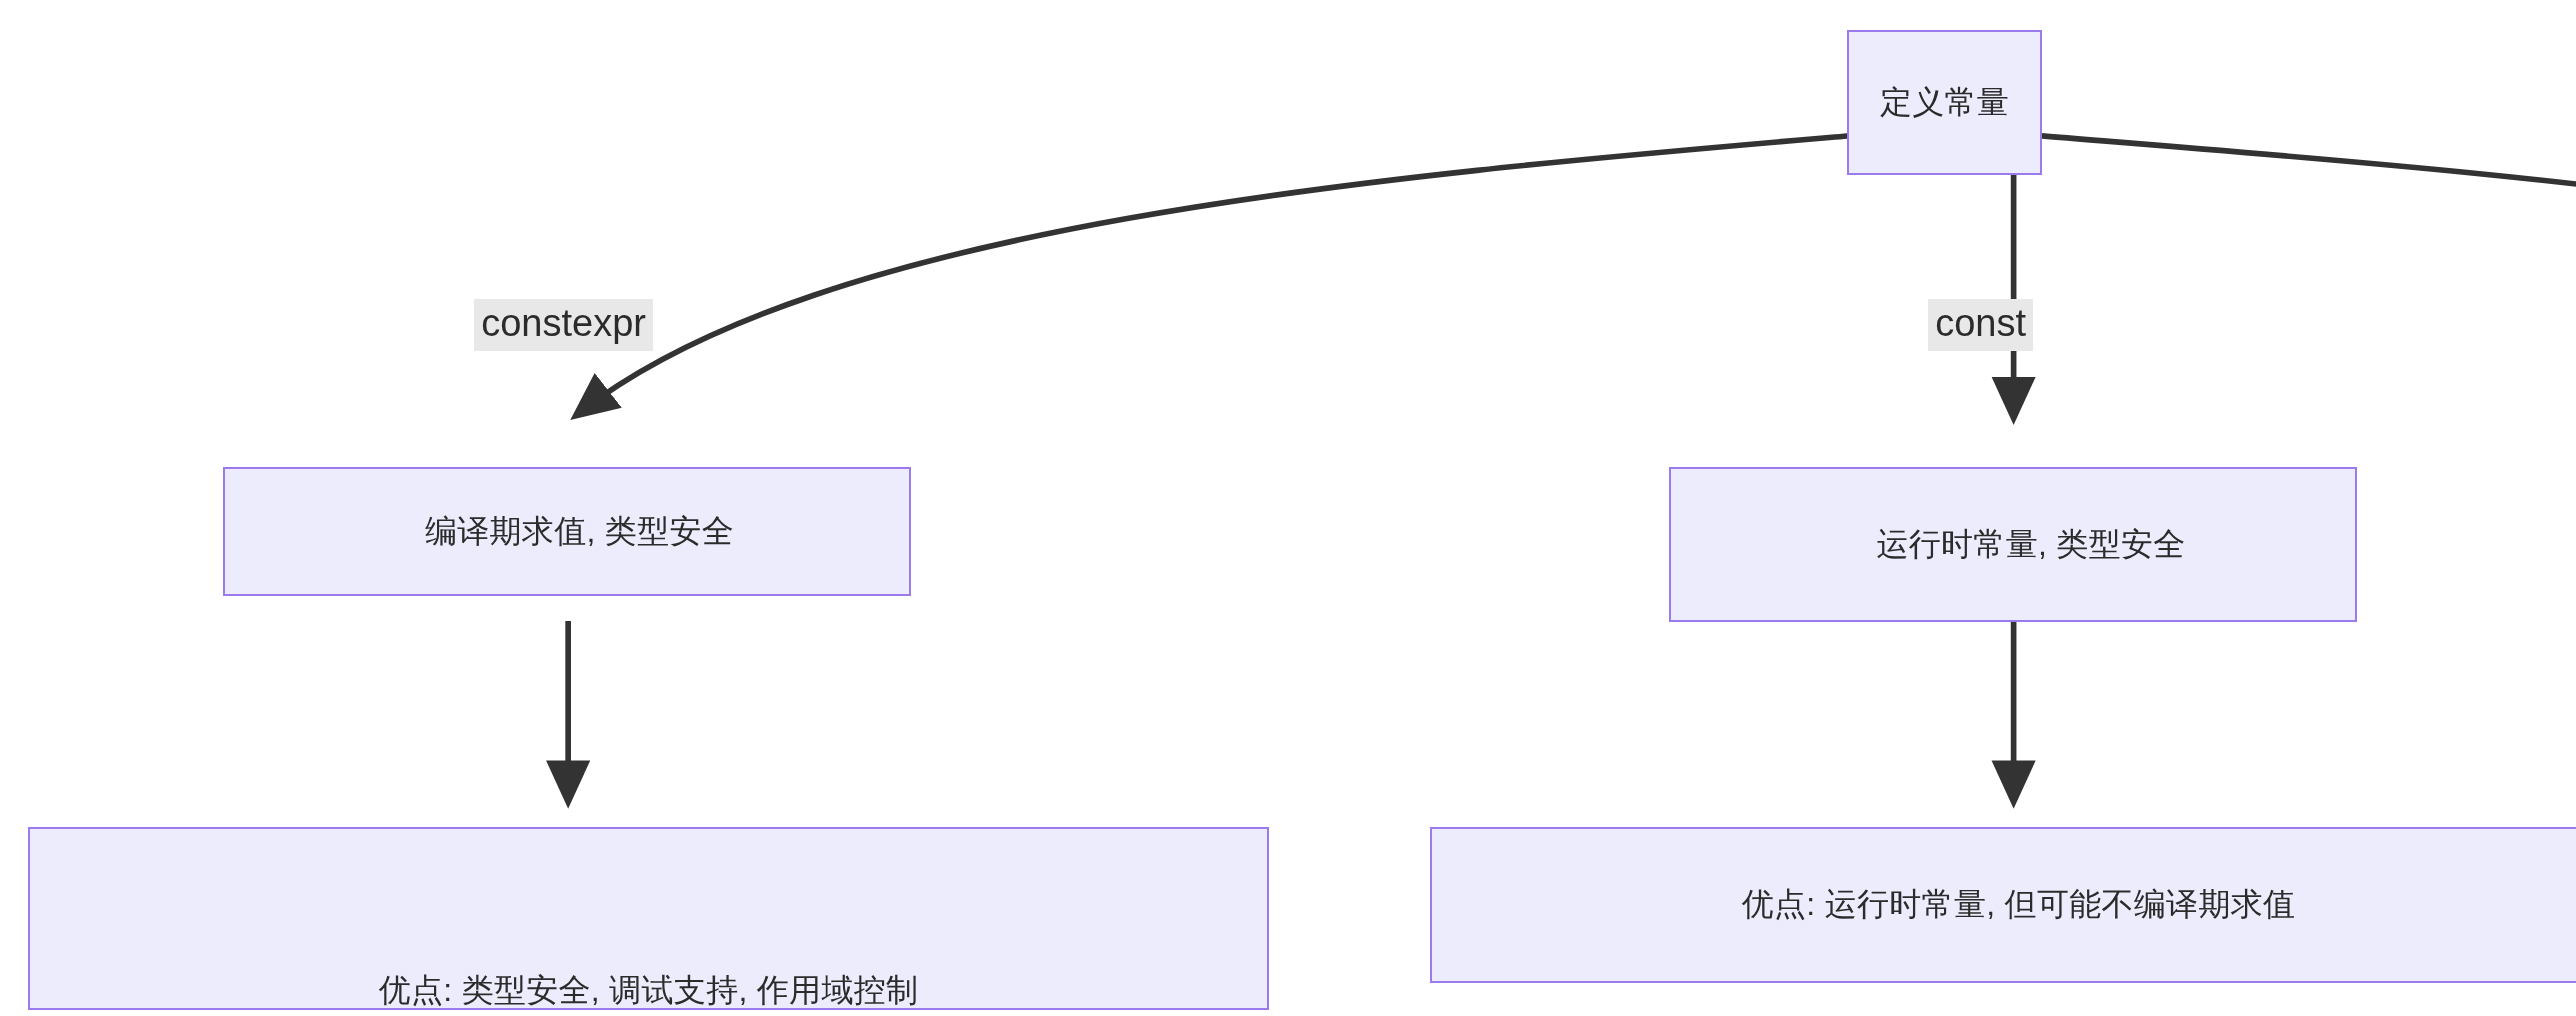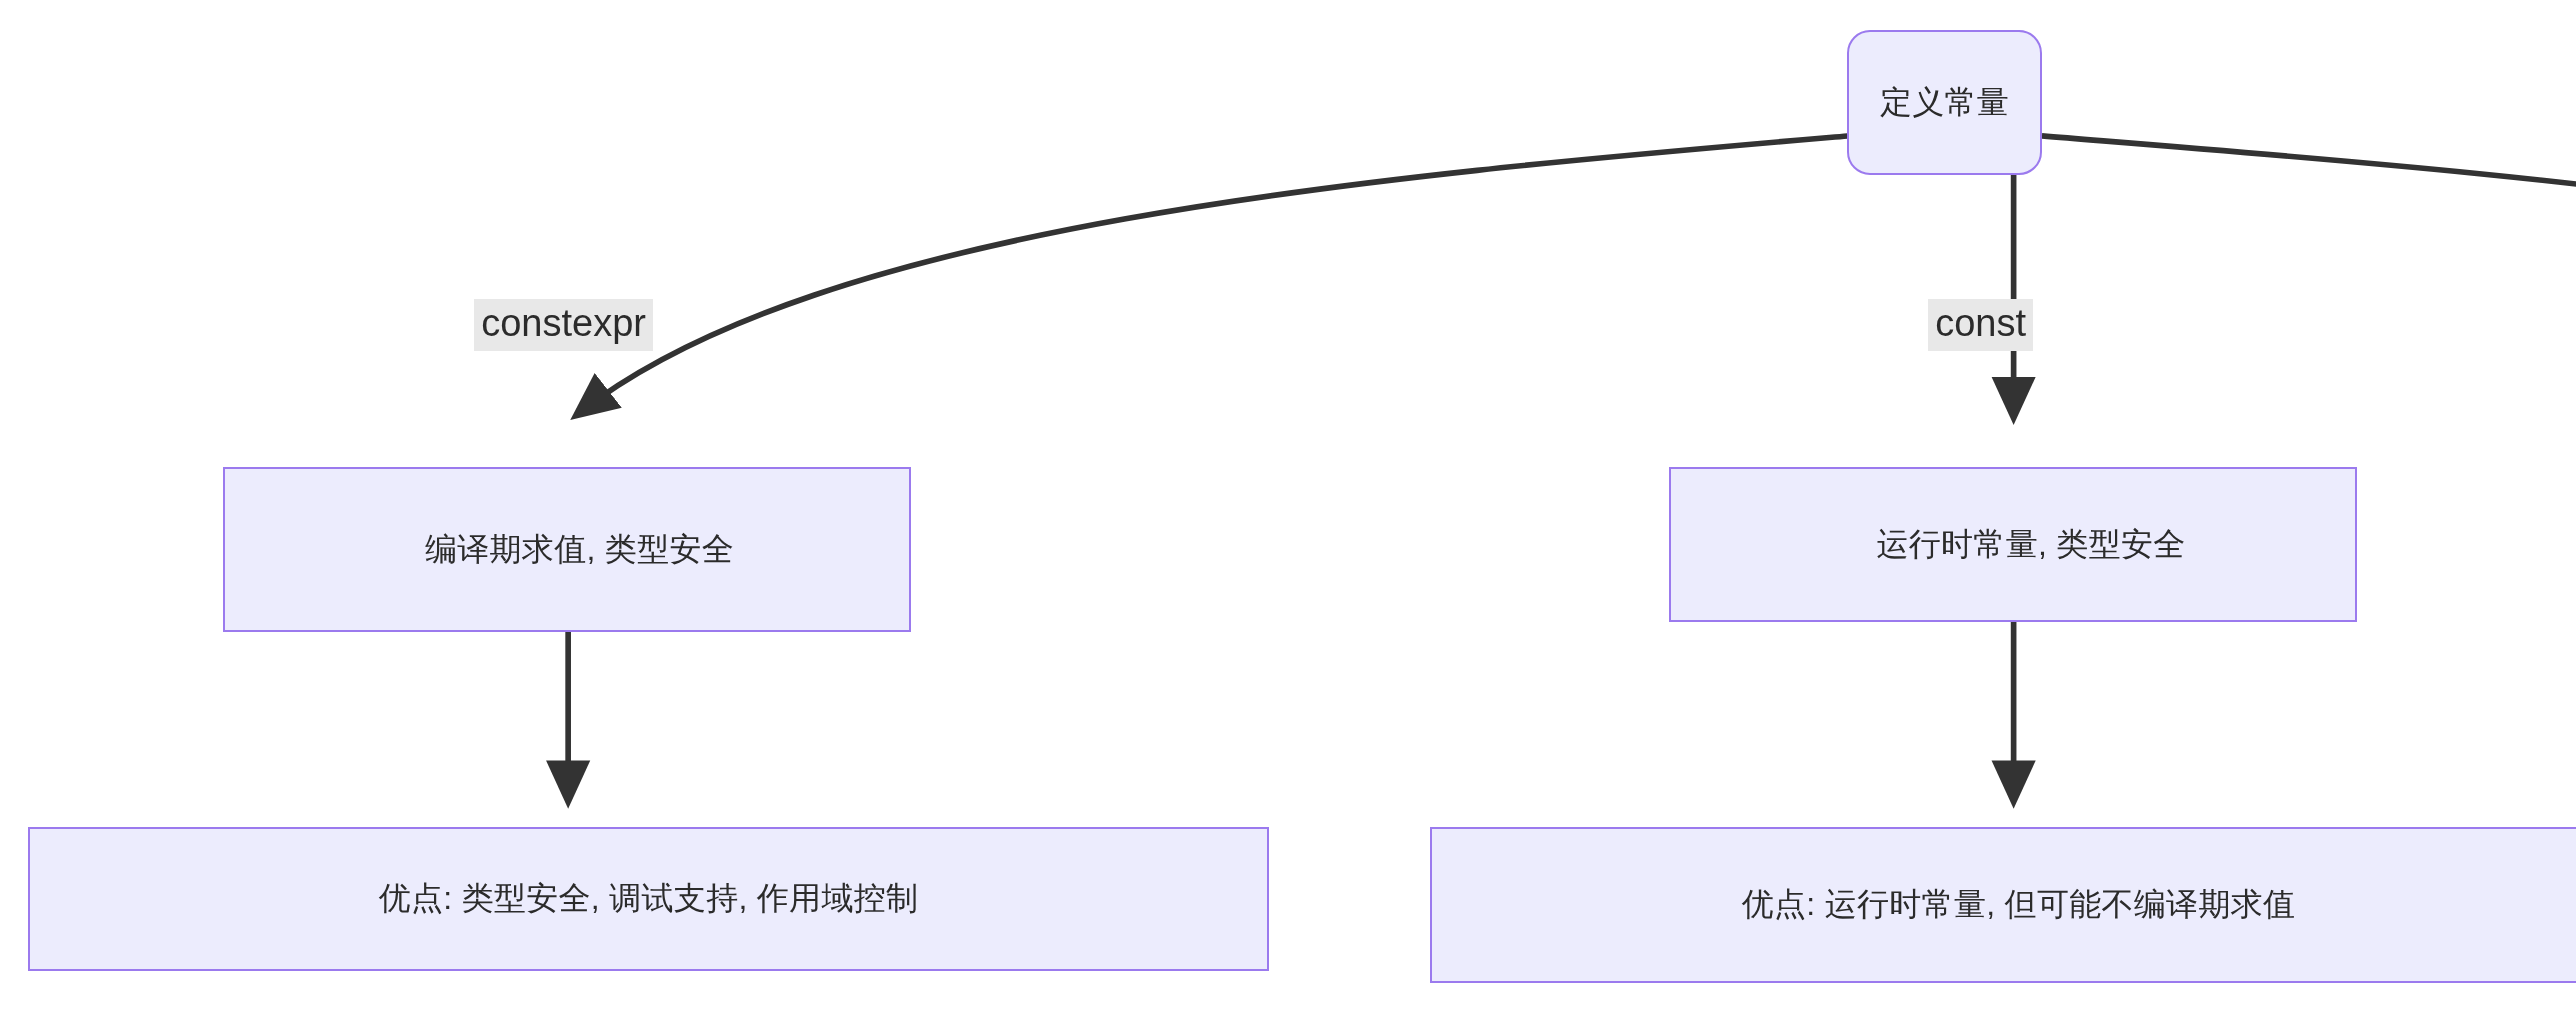--- a/index.html
+++ b/index.html
@@ -67,33 +67,33 @@
     <g id="edge-paths" fill="none" stroke="#333333" stroke-width="11">
         <path d="M 3585 264 C 2700 340 1600 430 1125 800" stroke="#333333" marker-end="url(#arrowhead)"></path>
         <path d="M 3908 340 L 3908 800" stroke="#333333" marker-end="url(#arrowhead)"></path>
         <path d="M 3963 264 C 4900 340 6200 430 6638 800" stroke="#333333" marker-end="url(#arrowhead)"></path>
         <path d="M 1101 1206 L 1101 1545" stroke="#333333" marker-end="url(#arrowhead)"></path>
         <path d="M 3908 1206 L 3908 1545" stroke="#333333" marker-end="url(#arrowhead)"></path>
         <path d="M 6638 1206 L 6638 1545" stroke="#333333" marker-end="url(#arrowhead)"></path>
       </g>
   </svg>
 
-  <div class="node" style="left: 1847px; top: 30px; width: 195px; height: 145px; background: rgb(236, 236, 253); border-color: rgb(155, 122, 238); color: rgb(43, 43, 43); border-radius: 23px;">
+  <div class="node" style="left: 1847px; top: 30px; width: 195px; height: 145px; background: rgb(236, 236, 253); border-color: rgb(155, 122, 238); color: rgb(43, 43, 43);">
     <span class="node-label">定义常量</span>
   </div>
 
-  <div class="node" style="left: 223px; top: 467px; width: 688px; height: 165px; background: rgb(236, 236, 253); border-color: rgb(155, 122, 238); color: rgb(43, 43, 43); padding-left: 25px;">
+  <div class="node" style="left: 223px; top: 467px; width: 688px; height: 129px; background: rgb(236, 236, 253); border-color: rgb(155, 122, 238); color: rgb(43, 43, 43); padding-left: 25px;">
     <span class="node-label">编译期求值, 类型安全</span>
   </div>
 
   <div class="node" style="left: 1669px; top: 467px; width: 688px; height: 155px; background: rgb(236, 236, 253); border-color: rgb(155, 122, 238); color: rgb(43, 43, 43); padding-left: 36px;">
     <span class="node-label">运行时常量, 类型安全</span>
   </div>
 
-  <div class="node" style="left: 28px; top: 827px; width: 1241px; height: 144px; background: rgb(236, 236, 253); border-color: rgb(155, 122, 238); color: rgb(43, 43, 43);">
+  <div class="node" style="left: 28px; top: 827px; width: 1241px; height: 183px; background: rgb(236, 236, 253); border-color: rgb(155, 122, 238); color: rgb(43, 43, 43); align-items: flex-end;">
     <span class="node-label">优点: 类型安全, 调试支持, 作用域控制</span>
   </div>
 
   <div class="node" style="left: 1430px; top: 827px; width: 1177px; height: 156px; background: rgb(236, 236, 253); border-color: rgb(155, 122, 238); color: rgb(43, 43, 43);">
     <span class="node-label">优点: 运行时常量, 但可能不编译期求值</span>
   </div>
 
   <div class="edge-label" style="left: 474px; top: 299px; background: rgb(232, 232, 232); color: rgb(43, 43, 43);">constexpr</div>
   <div class="edge-label" style="left: 1928px; top: 299px; background: rgb(232, 232, 232); color: rgb(43, 43, 43);">const</div>
 

